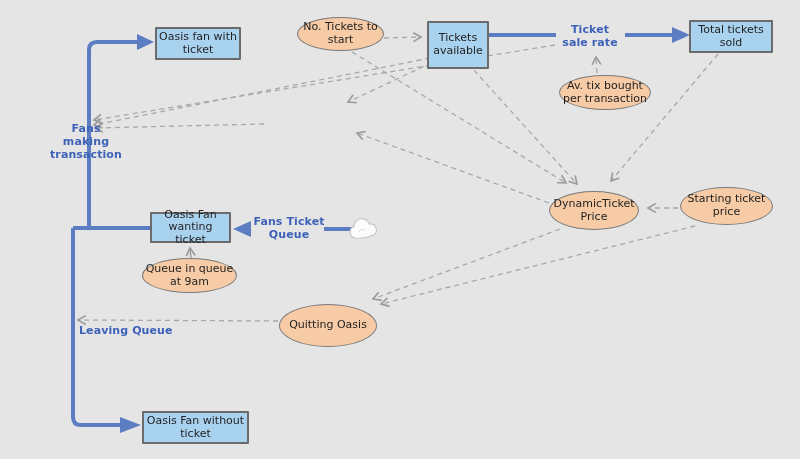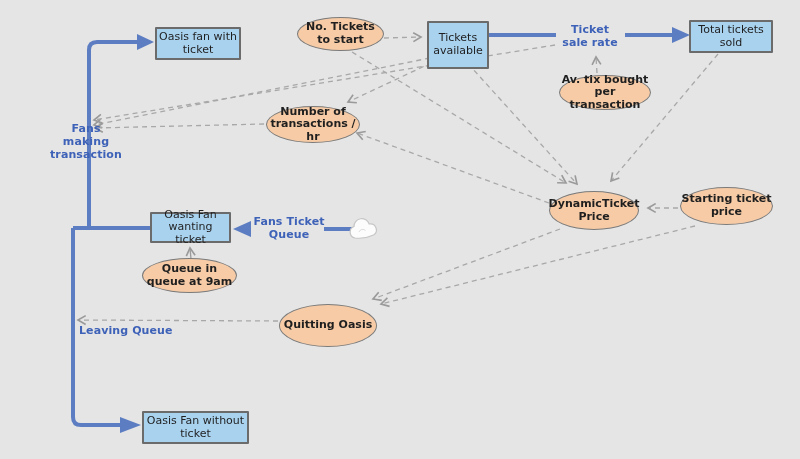--- a/index.html
+++ b/index.html
@@ -6,21 +6,21 @@
   .stage{position:relative;width:800px;height:459px;background:#e5e5e5;overflow:hidden;
          font-family:"DejaVu Sans","Liberation Sans",sans-serif;}
   svg.wires{position:absolute;left:0;top:0;width:800px;height:459px;}
   .conn{fill:none;stroke:#a8a8a8;stroke-width:1.3;stroke-dasharray:5 4;}
   .conn-solid{fill:none;stroke:#9a9a9a;stroke-width:1.3;}
   .pipe{fill:none;stroke:#5c7dc2;stroke-width:4;}
   .bluehead{fill:#5c7dc2;stroke:none;}
   .node{position:absolute;display:flex;align-items:center;justify-content:center;
         text-align:center;box-sizing:border-box;font-size:11px;line-height:1.15;color:#1f1f1f;}
   .stock{background:#a9d2ef;border:2px solid #6b6b6b;border-radius:1px;}
-  .variable{background:#f6cba6;border:1.5px solid #7b7b7b;border-radius:50%;padding:1px 0;font-weight:bold;}
+  .variable{background:#f6cba6;border:1.5px solid #7b7b7b;border-radius:50%;padding:1px 0;}
   .flow-label{position:absolute;text-align:center;font-size:11px;line-height:1.2;
               color:#3e62b8;font-weight:bold;letter-spacing:0.1px;}
   .nowrap{white-space:nowrap;}
 </style>
 </head>
 <body>
 
 <div class="stage">
 
   <svg class="wires" viewBox="0 0 800 459">
@@ -75,23 +75,20 @@
   <div class="node stock" style="left:150px;top:212px;width:81px;height:31px">
     <span>Oasis Fan wanting ticket</span>
   </div>
   <div class="node stock" style="left:142px;top:411px;width:107px;height:33px">
     <span>Oasis Fan without ticket</span>
   </div>
 
   <div class="node variable" style="left:297px;top:17px;width:87px;height:34px">
     <span>No. Tickets to start</span>
   </div>
-  <div class="node variable" style="left:266px;top:106px;width:94px;height:37px">
-    <span>Number of transactions / hr</span>
-  </div>
   <div class="node variable" style="left:549px;top:191px;width:90px;height:39px">
     <span>DynamicTicket Price</span>
   </div>
   <div class="node variable" style="left:559px;top:75px;width:92px;height:35px">
     <span>Av. tix bought per transaction</span>
   </div>
   <div class="node variable" style="left:680px;top:187px;width:93px;height:38px">
     <span>Starting ticket price</span>
   </div>
   <div class="node variable" style="left:142px;top:258px;width:95px;height:35px">

